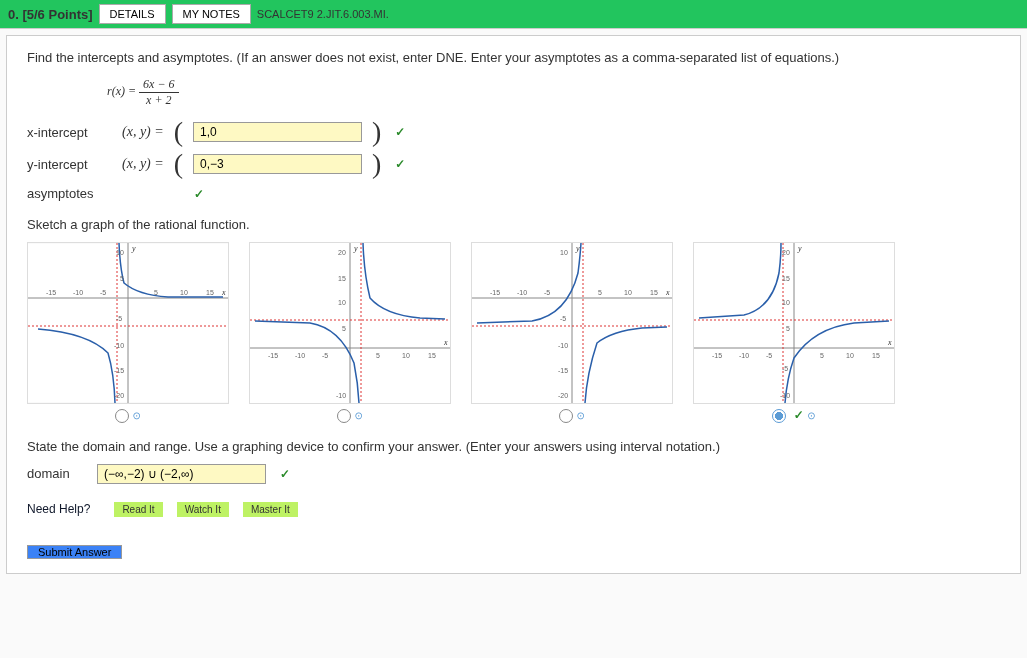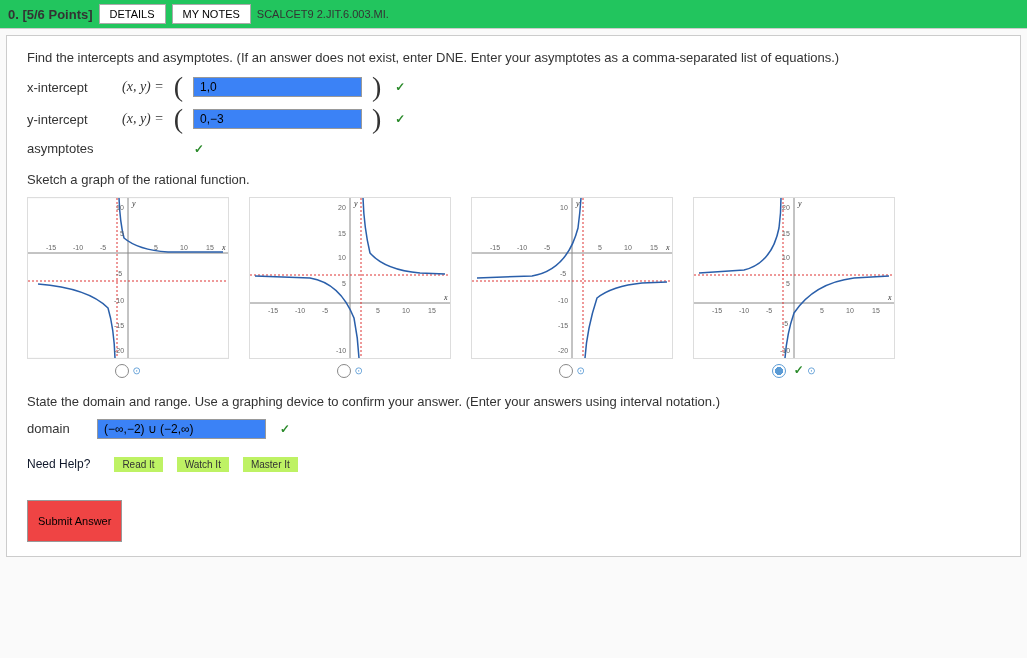--- a/index.html
+++ b/index.html
@@ -82,21 +82,21 @@
       font-size: 28px;
       font-family: 'Times New Roman', serif;
       line-height: 18px;
     }
     .box {
       border: 1px solid #999;
       padding: 2px 6px;
       min-width: 60px;
       font-size: 12px;
       font-family: Arial;
-      background: #3b82f6;
+      background: #fef9c3;
     }
     .check {
       color: #2a8a2a;
       font-weight: bold;
       margin-left: 4px;
     }
     .cross {
       color: #c00;
       font-weight: bold;
       margin-left: 4px;
@@ -145,22 +145,22 @@
       background: #bef264;
       color: #333;
       border: 0;
       padding: 2px 8px;
       font-size: 10px;
       cursor: pointer;
       margin-left: 4px;
     }
     .submit {
       border: 1px solid #999;
-      background: #ef4444;
-      padding: 14px 10px;
+      background: #3b82f6;
+      padding: 0 10px;
       font-size: 11px;
       cursor: pointer;
       margin-top: 16px;
     }
     svg { display:block; }
     .axis { stroke:#888; stroke-width:1; }
     .grid { stroke:#e8e8e8; stroke-width:0.5; }
     .asym { stroke:#d33; stroke-width:1; stroke-dasharray:2,2; }
     .curve { stroke:#2a5faa; stroke-width:1.5; fill:none; }
     .tick { font-size:7px; fill:#666; font-family:Arial; }
@@ -174,20 +174,27 @@
   <span class="points">0. [5/6 Points]</span>
   <button class="hbtn">DETAILS</button>
   <button class="hbtn">MY NOTES</button>
   <span class="src">SCALCET9 2.JIT.6.003.MI.</span>
 </div>
 
 <div class="content">
 
   <div class="instr">Find the intercepts and asymptotes. (If an answer does not exist, enter DNE. Enter your asymptotes as a comma-separated list of equations.)</div>
 
+  <div class="eq">
+    <span>r(x) = </span>
+    <span class="frac">
+      <span class="num">6x − 6</span>
+      <span class="den">x + 2</span>
+    </span>
+  </div>
 
   <div class="row">
     <span class="lbl">x-intercept</span>
     <span class="mathlbl">(x, y)  = </span>
     <span class="paren">(</span>
     <input class="box" value="1,0" style="">
     <span class="paren">)</span>
     <span class="check">✓</span>
   </div>
 

